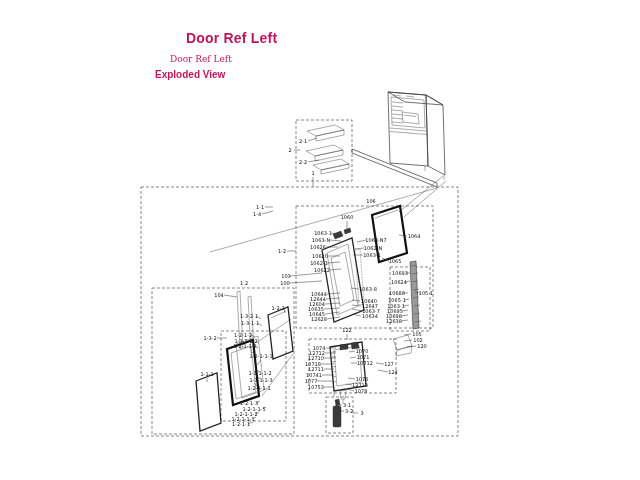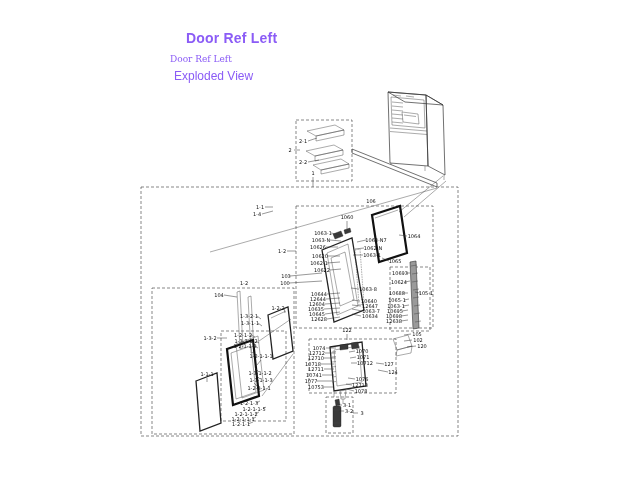--- a/index.html
+++ b/index.html
@@ -1,20 +1,20 @@
 <!DOCTYPE html>
 <html><head>
 <meta charset="utf-8">
 <style>
   html,body{margin:0;padding:0;background:#fff;}
   #page{position:relative;width:640px;height:480px;background:#ffffff;overflow:hidden;
-        font-family:"Liberation Sans",sans-serif;color:#8b5cf6;}
+        font-family:"Liberation Sans",sans-serif;color:#be185d;}
   .title{position:absolute;left:186px;top:30px;font-size:14px;font-weight:bold;letter-spacing:.2px;}
   .subtitle{position:absolute;left:170px;top:54px;font-size:9px;font-family:"DejaVu Serif",serif;}
-  .viewlabel{position:absolute;left:174px;top:69px;font-size:12px;font-weight:normal;}
+  .viewlabel{position:absolute;left:155px;top:69px;font-size:10px;font-weight:bold;}
   svg{position:absolute;left:0;top:0;}
   .dash{fill:none;stroke:#555;stroke-width:.7;stroke-dasharray:3 2;}
   .ln{fill:none;stroke:#333;stroke-width:.7;}
   .thin{fill:none;stroke:#444;stroke-width:.45;}
   .thick{fill:none;stroke:#111;stroke-width:2.2;}
   .med{fill:none;stroke:#222;stroke-width:1.3;}
   .fillp{fill:#fff;stroke:#333;stroke-width:.7;}
   .darkp{fill:#3a3a3a;stroke:#222;stroke-width:.4;}
   .hatch{fill:#9a9a9a;stroke:#333;stroke-width:.6;}
   .plbl{font-family:"DejaVu Sans",sans-serif;font-size:5px;fill:#101010;text-anchor:middle;}

